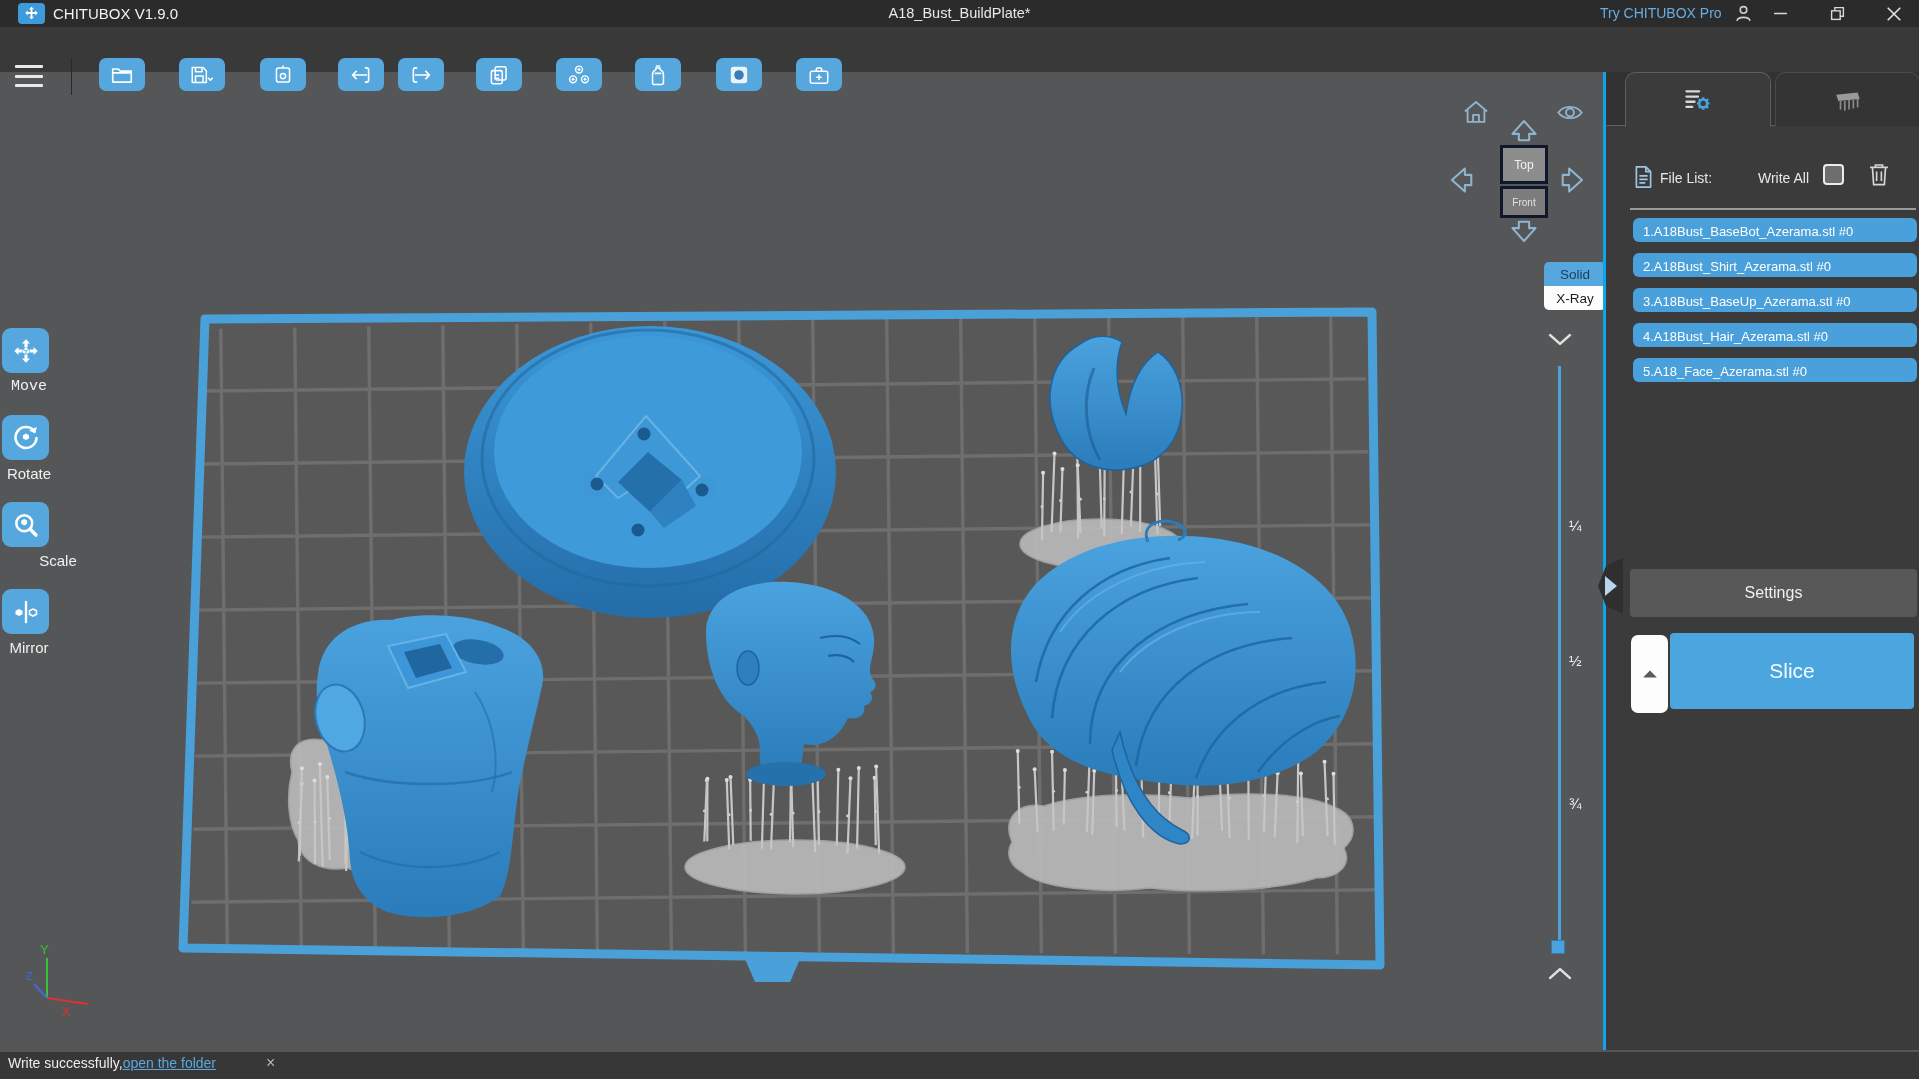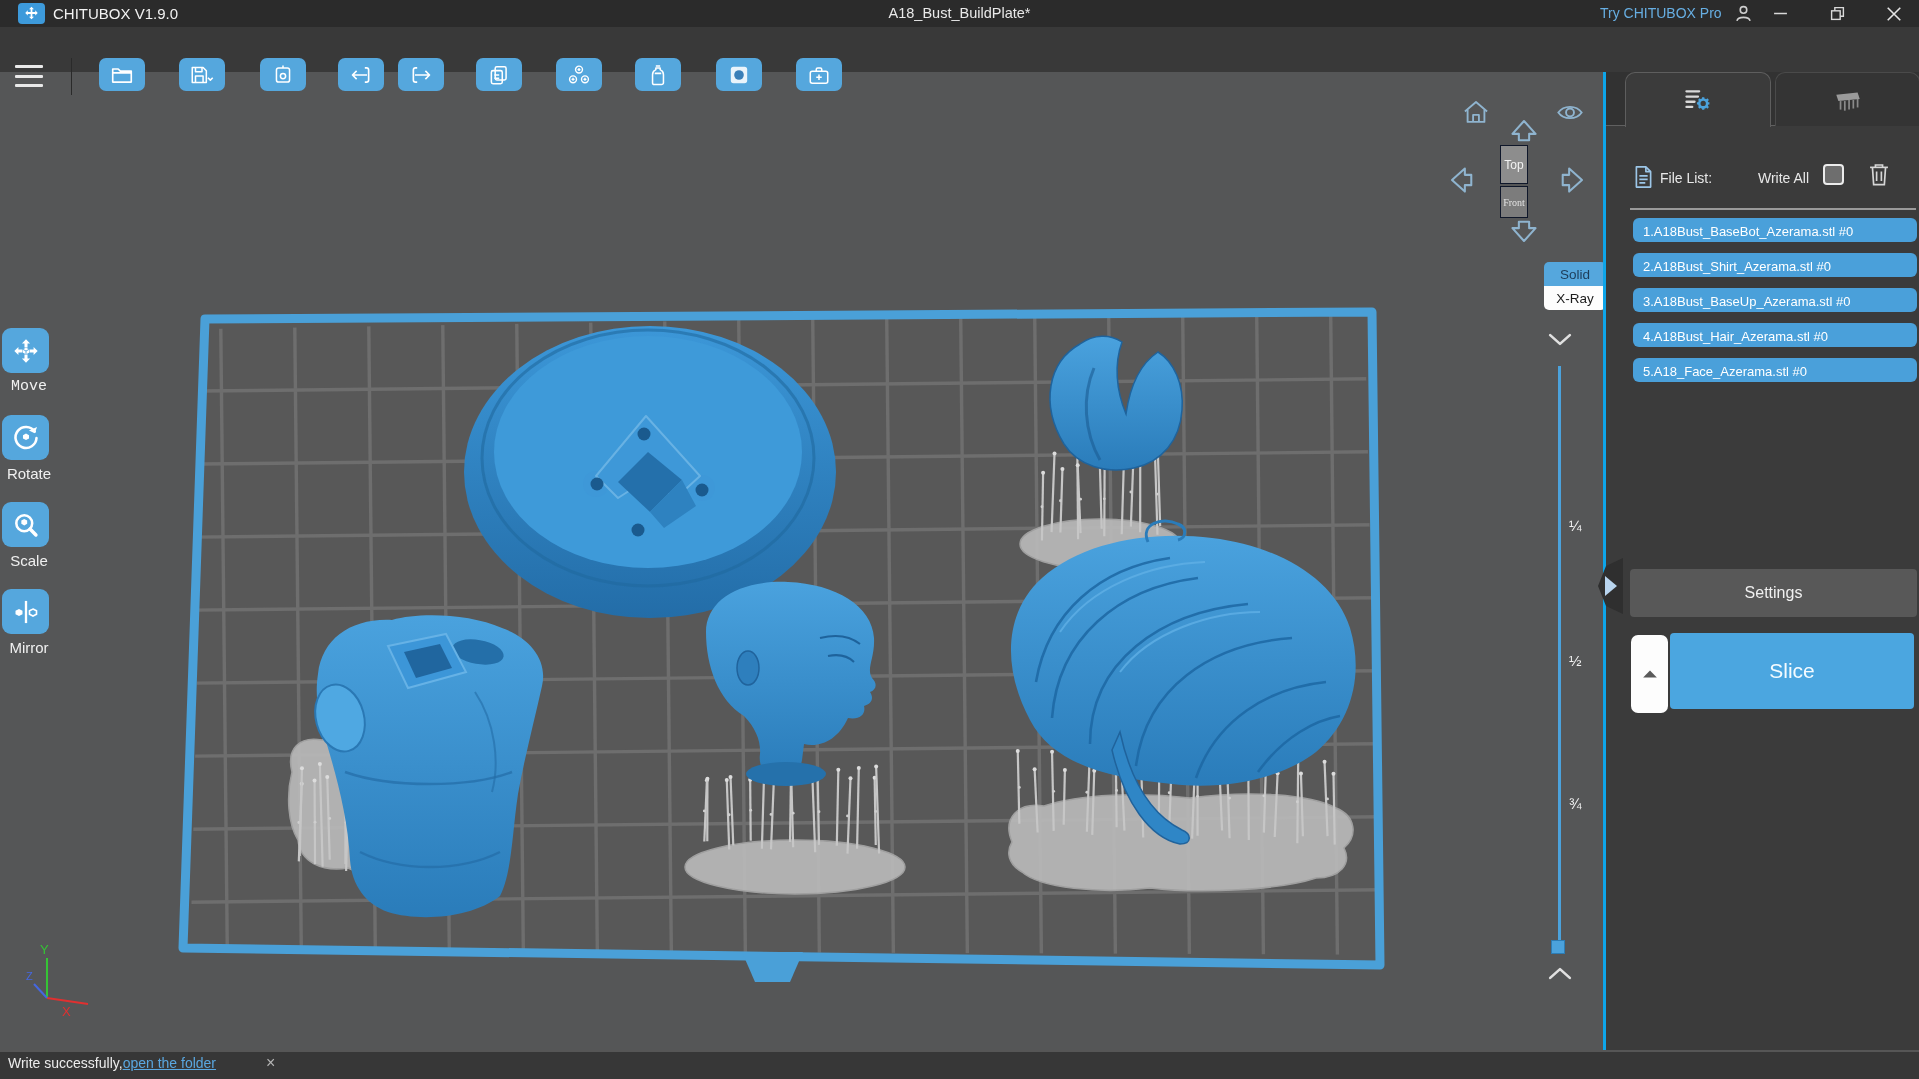--- a/index.html
+++ b/index.html
@@ -38,22 +38,22 @@
   .fileitem{left:27px;width:284px;height:24px;background:#4aa0da;border-radius:6px;
             color:#fff;font-size:13px;line-height:28px;padding-left:10px;box-sizing:border-box;
             white-space:nowrap;overflow:hidden;cursor:pointer;}
   .settings-btn{left:24px;top:497px;width:287px;height:48px;background:#585858;border-radius:4px;
             display:flex;align-items:center;justify-content:center;font-size:16px;color:#f0f0f0;cursor:pointer;}
   .slice-up{left:25px;top:563px;width:37px;height:78px;background:#fdfdfd;border-radius:7px;
             display:flex;align-items:center;justify-content:center;cursor:pointer;}
   .slice-btn{left:64px;top:561px;width:244px;height:76px;background:#4ba6e0;border-radius:4px;
             display:flex;align-items:center;justify-content:center;font-size:21px;color:#f4fbff;cursor:pointer;}
   
-  .navcube-face{left:0;width:28px;display:flex;align-items:center;justify-content:center;
-            border:1px solid #0f172a;box-sizing:border-box;cursor:pointer;color:#f2f2f2;}
+  .navcube-face{left:0;width:48px;display:flex;align-items:center;justify-content:center;
+            border:3px solid #0f172a;box-sizing:border-box;cursor:pointer;color:#f2f2f2;}
   .mode-btn{left:1544px;width:62px;height:24px;display:flex;align-items:center;justify-content:center;
             font-size:13.5px;cursor:pointer;}
   .frac{left:1569px;width:30px;font-size:15px;color:#f2f2f2;}
   .slider-track{left:1558px;top:366px;width:3px;height:584px;background:#4ba2dc;cursor:pointer;}
   .slider-handle{left:1551px;top:940px;width:14px;height:14px;background:#4ba2dc;border:1px solid #2d7cb4;box-sizing:border-box;cursor:grab;}
   
   .statusbar{left:0;top:1050px;width:1919px;height:29px;background:#373737;border-top:2px solid #565656;box-sizing:content-box;}
   .statusmsg{left:8px;top:1055px;font-size:14px;color:#ececec;}
   .statuslink{color:#5aa7e0;text-decoration:underline;cursor:pointer;}
   .statusclose{left:266px;top:1054px;font-size:16px;color:#b5b5b5;cursor:pointer;}
@@ -497,21 +497,21 @@
   </div>
   <div class="abs ltool-label" style="top:465px;">Rotate</div>
 
   <div class="abs ltool" style="top:502px;">
     <svg width="28" height="28" viewBox="0 0 24 24">
         <circle cx="10.5" cy="10.5" r="6.8" fill="none" stroke="#fff" stroke-width="2.2"></circle>
         <path d="M15.5 15.5 L20.5 20.5" stroke="#fff" stroke-width="3" stroke-linecap="round"></path>
         <path d="M10.5 6.8 L13 8.2 V11 L10.5 12.4 L8 11 V8.2 Z" fill="#fff"></path>
       </svg>
   </div>
-  <div class="abs ltool-label" style="top:552px;">Scale</div>
+  <div class="abs ltool-label" style="top:552px;padding-left:29px;">Scale</div>
 
   <div class="abs ltool" style="top:589px;">
     <svg width="28" height="28" viewBox="0 0 24 24">
         <path d="M12 2.5 V21.5" stroke="#fff" stroke-width="2"></path>
         <path d="M6 9.5 L9 11 V14 L6 15.5 L3 14 V11 Z" fill="#fff"></path>
         <path d="M18 9.5 L21 11 V14 L18 15.5 L15 14 V11 Z" fill="none" stroke="#fff" stroke-width="1.4"></path>
       </svg>
   </div>
   <div class="abs ltool-label" style="top:639px;text-align:center;">Mirror</div>
 
@@ -548,21 +548,21 @@
       </svg>
   </div>
   <div class="abs" style="left:1506px;top:219px;cursor:pointer;">
     <svg width="36" height="26" viewBox="0 0 28 20">
         <path d="M5 7 L14 17 L23 7 H18 V2 H10 V7 Z" fill="none" stroke="#8fb4cf" stroke-width="1.6" stroke-linejoin="round"></path>
       </svg>
   </div>
 
   <div class="abs" style="left:1500px;top:145px;width:50px;height:76px;">
     <div class="abs navcube-face" style="top:0;height:39px;background:#8d8d8d;font-size:12px;">Top</div>
-    <div class="abs navcube-face" style="top:41px;height:32px;background:#7c7c7c;font-size:10px;color:#e2e2e2;font-family:Liberation Serif, serif;">Front</div>
+    <div class="abs navcube-face" style="top:41px;height:32px;background:#7c7c7c;font-size:10px;color:#e2e2e2;">Front</div>
   </div>
 
   <div class="abs mode-btn" style="top:262px;background:#55a7dd;color:#1d3c58;border-radius:5px 5px 0 0;">Solid</div>
   <div class="abs mode-btn" style="top:286px;background:#fdfdfd;color:#1c1c1c;border-radius:0 0 5px 5px;">X-Ray</div>
 
   <div class="abs" style="left:1548px;top:332px;cursor:pointer;">
     <svg width="24" height="15" viewBox="0 0 22 13">
         <path d="M2 2.5 L11 10.5 L20 2.5" fill="none" stroke="#e0e0e0" stroke-width="2.4" stroke-linecap="round" stroke-linejoin="round"></path>
       </svg>
   </div>

